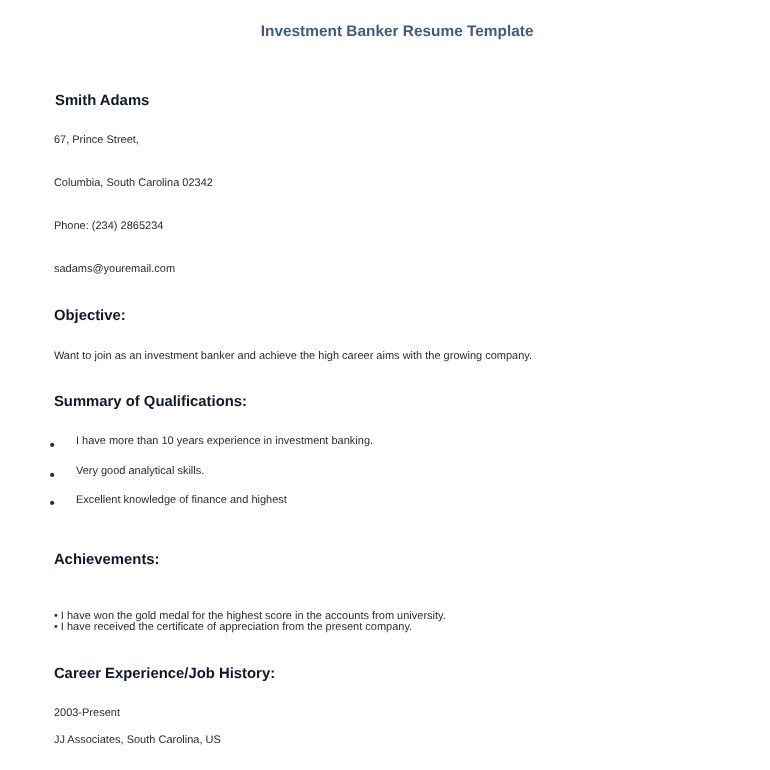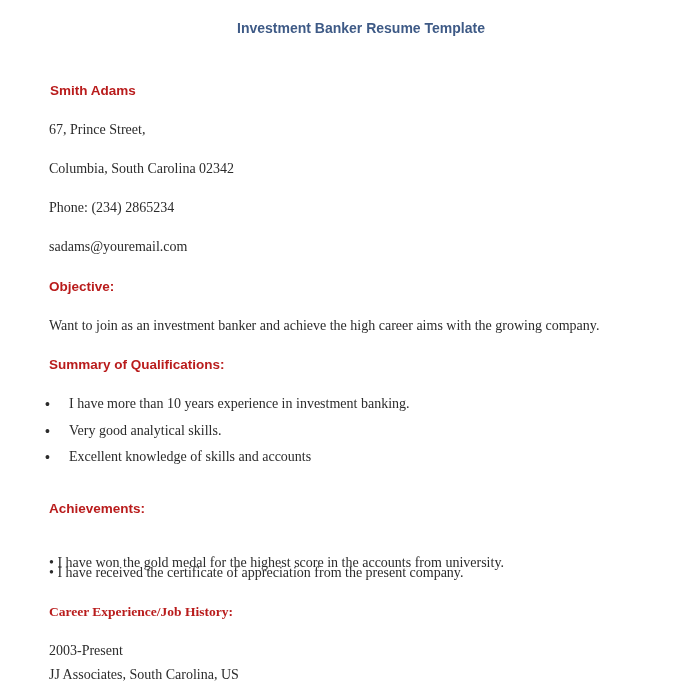--- a/index.html
+++ b/index.html
@@ -1,21 +1,21 @@
 <!DOCTYPE html>
 <html><head>
   <meta charset="utf-8">
   <style>
     html, body { margin:0; padding:0; background:#ffffff; }
     body { width:700px; height:700px; position:relative; overflow:hidden;
            font-family:"Liberation Sans", sans-serif; color:#2b2b2b; }
     .abs { position:absolute; white-space:nowrap; }
     .title { top:20px; left:0; width:722px; text-align:center; font-size:14px; font-weight:bold; color:#3e5a86; }
-    .head { font-size:13.5px; font-weight:bold; color:#b91c1c; }
-    .txt { font-size:14px; color:#2b2b2b;font-family:Liberation Serif, serif; }
+    .head { font-size:13.5px; font-weight:bold; color:#0f172a; }
+    .txt { font-size:10px; color:#2b2b2b; }
     .dot { font-size:14px; color:#2b2b2b; }
   </style>
 </head>
 <body>
 
 <div class="abs title">Investment Banker Resume Template</div>
 
 <div class="abs head" style="top:83px;left:50px;">Smith Adams</div>
 <div class="abs txt" style="top:122px;left:49px;">67, Prince Street,</div>
 <div class="abs txt" style="top:161px;left:49px;">Columbia, South Carolina 02342</div>
@@ -25,22 +25,22 @@
 <div class="abs head" style="top:279px;left:49px;">Objective:</div>
 <div class="abs txt" style="top:318px;left:49px;">Want to join as an investment banker and achieve the high career aims with the growing company.</div>
 
 <div class="abs head" style="top:357px;left:49px;">Summary of Qualifications:</div>
 <div>
   <div class="abs dot" style="top:396px;left:45px;">•</div>
   <div class="abs txt" style="top:396px;left:69px;">I have more than 10 years experience in investment banking.</div>
   <div class="abs dot" style="top:423px;left:45px;">•</div>
   <div class="abs txt" style="top:423px;left:69px;">Very good analytical skills.</div>
   <div class="abs dot" style="top:449px;left:45px;">•</div>
-  <div class="abs txt" style="top:449px;left:69px;">Excellent knowledge of skills and accounts</div>
+  <div class="abs txt" style="top:449px;left:69px;">Excellent knowledge of finance and highest</div>
 </div>
 
 <div class="abs head" style="top:501px;left:49px;">Achievements:</div>
 <div class="abs txt" style="top:555px;left:49px;">• I have won the gold medal for the highest score in the accounts from university.</div>
 <div class="abs txt" style="top:565px;left:49px;">• I have received the certificate of appreciation from the present company.</div>
 
-<div class="abs head" style="top:604px;left:49px;font-family:Liberation Serif, serif;">Career Experience/Job History:</div>
+<div class="abs head" style="top:604px;left:49px;">Career Experience/Job History:</div>
 <div class="abs txt" style="top:643px;left:49px;">2003-Present</div>
 <div class="abs txt" style="top:667px;left:49px;text-align:center;">JJ Associates, South Carolina, US</div>
 
 </body></html>

